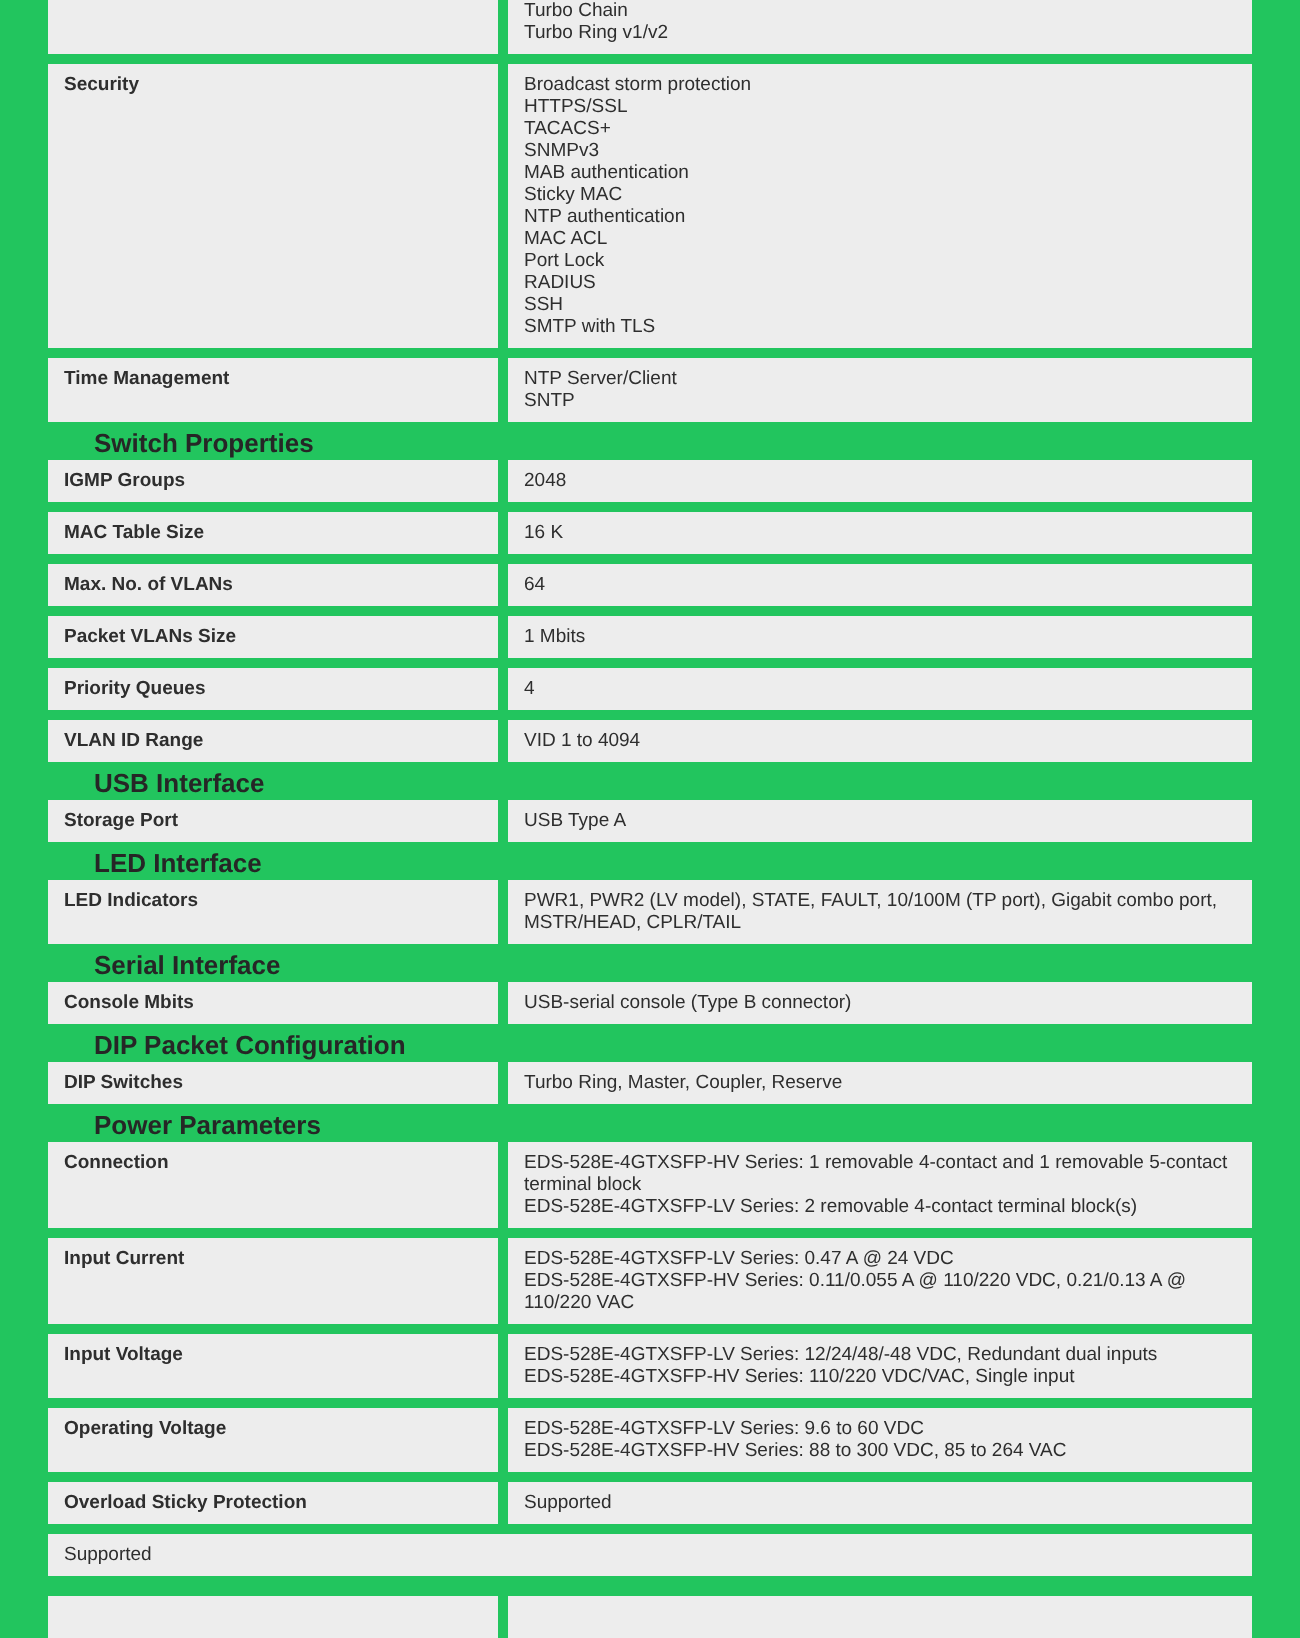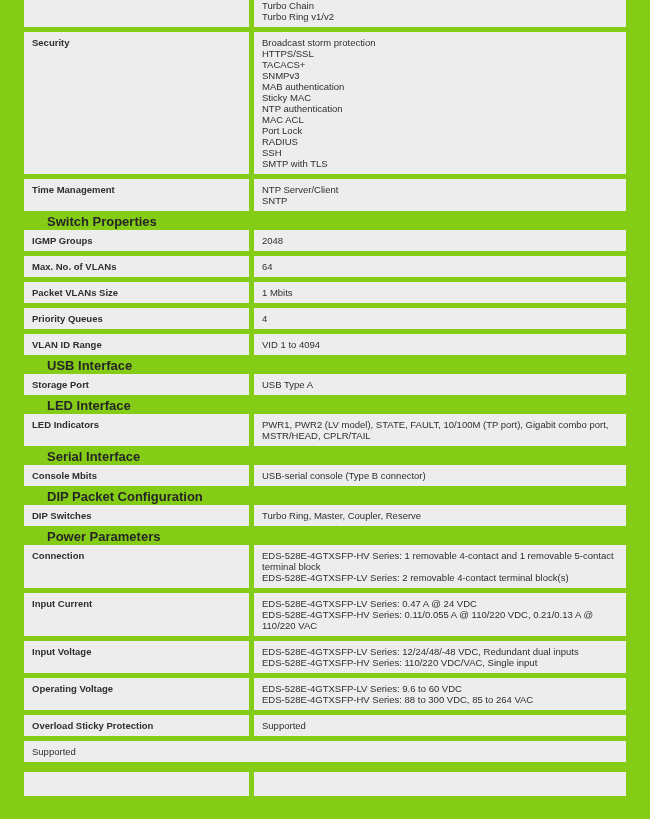--- a/index.html
+++ b/index.html
@@ -1,19 +1,19 @@
 <!DOCTYPE html>
 <html><head>
 <meta charset="utf-8">
 <style>
   html,body{margin:0;padding:0;background:#ffffff;}
   .page{
     position:relative;
     width:650px;height:819px;
-    background:#84cc16;
+    background:#22c55e;
     overflow:hidden;
     font-family:"Liberation Sans","DejaVu Sans",sans-serif;
     color:#2e2e2e;
   }
   .inner{padding:0 24px;}
   .row{display:flex;margin-bottom:5px;}
   .cl{
     flex:0 0 225px;width:225px;box-sizing:border-box;
     background:#ededed;
     padding:5px 8px;margin-right:5px;
@@ -68,20 +68,24 @@
 SNTP</div>
     </div>
 
     <div class="shead">Switch Properties</div>
 
     <div class="row">
       <div class="cl">IGMP Groups</div>
       <div class="cv">2048</div>
     </div>
 
+    <div class="row">
+      <div class="cl">MAC Table Size</div>
+      <div class="cv">16 K</div>
+    </div>
 
     <div class="row">
       <div class="cl">Max. No. of VLANs</div>
       <div class="cv">64</div>
     </div>
 
     <div class="row">
       <div class="cl">Packet VLANs Size</div>
       <div class="cv">1 Mbits</div>
     </div>

